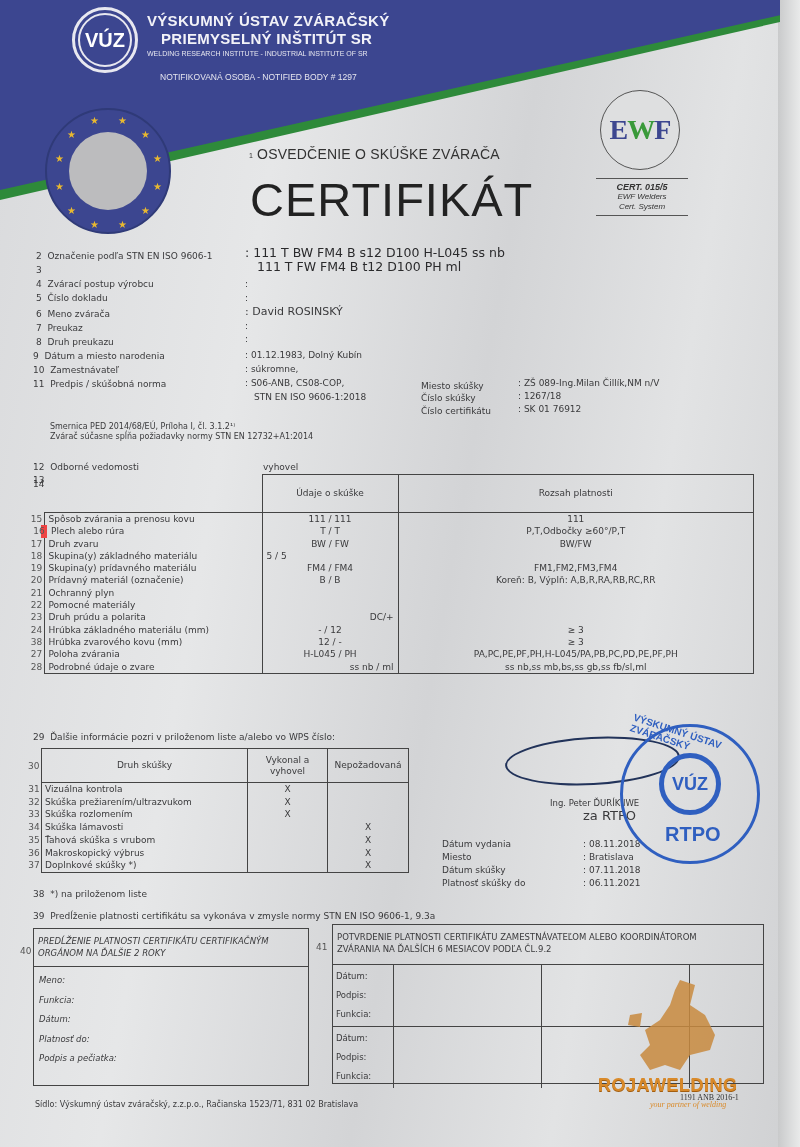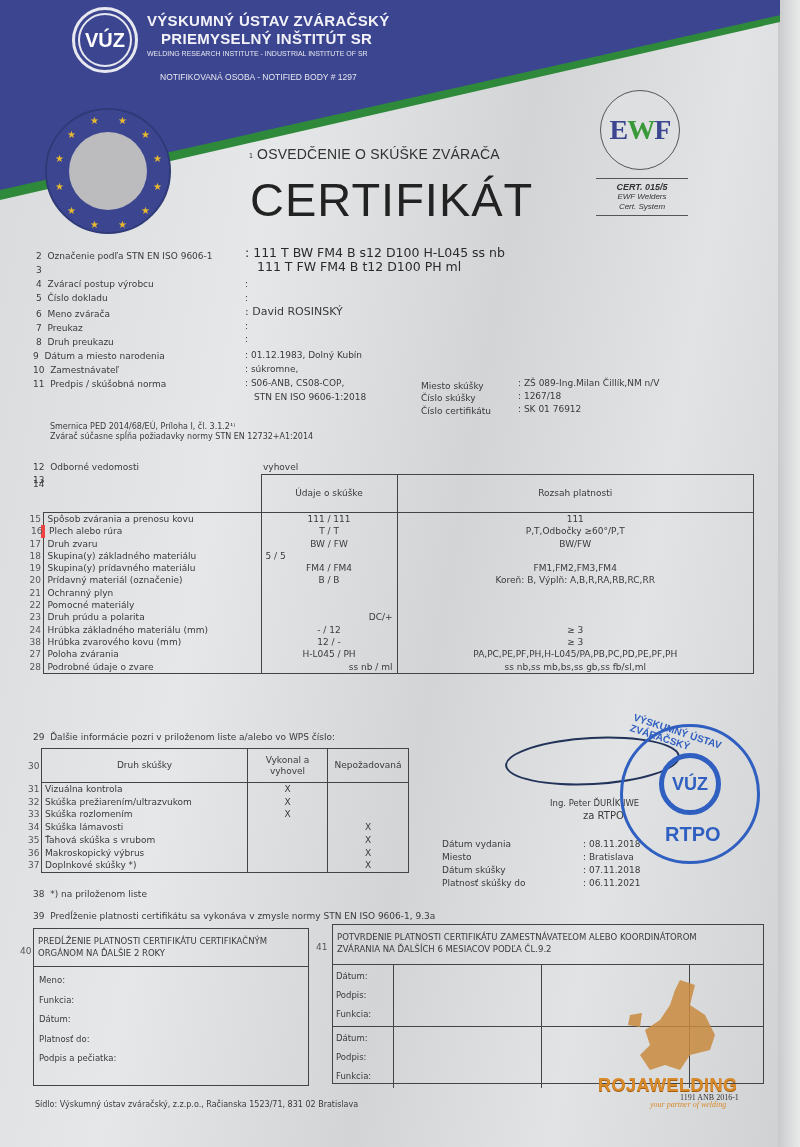--- a/index.html
+++ b/index.html
@@ -56,25 +56,25 @@
   .ewf-cert .c1 { font-size: 9px; font-weight:bold; }
   .ewf-cert .c2 { font-size: 8px; line-height:10px; }
   .small { font-size: 9px; line-height: 13px; color: #3a3a3c; font-family: "DejaVu Sans", sans-serif; }
   .lbl { position:absolute; left: 36px; font-size: 9px; }
   .val { position:absolute; left: 245px; font-size: 9px; }
   .big { font-size: 12.5px; color:#2a2a2c; }
   table { border-collapse: collapse; }
   .tbl14 { position:absolute; left:41px; top:474px; width:713px; font-size: 9px; }
   .tbl14 td { padding: 0 4px; height: 12.3px; line-height: 12.3px; white-space: nowrap; }
   .tbl14 .hdr td { height: 38px; text-align:center; }
-  .num { position:absolute; left:28px; width: 12px; text-align:left; font-size:9px; color:#555; }
+  .num { position:absolute; left:28px; width: 12px; text-align:center; font-size:9px; color:#555; }
   .bord { border: 1px solid #444; }
   .tbl30 { position:absolute; left:41px; top:748px; width:368px; font-size: 9px; }
   .tbl30 td { padding: 0 3px; height: 12.7px; line-height: 12.7px; white-space: nowrap; }
-  .box40 { position:absolute; left:33px; top:928px; width:276px; height:158px; border: 1px solid #444; }
+  .box40 { position:absolute; left:33px; top:928px; width:276px; height:158px; border: 1px solid #444; font-style: italic; }
   .box41 { position:absolute; left:332px; top:924px; width:432px; height:160px; border: 1px solid #444; }
   .stamp {
     position:absolute; left: 620px; top: 724px; width: 140px; height: 140px; border-radius:50%;
     border: 3px solid #2f5fc0; color:#2f5fc0;
   }
   .stamp-inner { position:absolute; left: 36px; top: 26px; width: 62px; height: 62px; border-radius:50%; border: 5px solid #2f5fc0; display:flex; align-items:center; justify-content:center; font-weight:bold; font-size:18px; font-family:"Liberation Sans",sans-serif; }
   .stamp-rtpo { position:absolute; left: 42px; top: 96px; font-size: 20px; font-weight:bold; font-family:"Liberation Sans",sans-serif; }
   .stamp-ring { position:absolute; left:6px; top:4px; font-size: 10px; font-weight:bold; font-family:"Liberation Sans",sans-serif; transform: rotate(18deg); }
   .signature { position:absolute; left:505px; top:737px; width:175px; height:48px; border: 2px solid #22335a; border-radius: 50%; transform: rotate(-3deg); }
   .watermark { position:absolute; left:598px; top:1075px; color:#d98a2a; font-weight:bold; font-size: 18px; font-family:"Liberation Sans", sans-serif; letter-spacing:0.5px; text-shadow: 0 1px 0 #a35e10; }
@@ -177,21 +177,21 @@
     <td class="bord">Rozsah platnosti</td>
   </tr>
   </tbody>
     <tbody id="main-rows">
       <tr>
         <td style="border-left:1px solid #444;position:relative"><span class="num" style="left:-14px;top:0;position:absolute">15</span><span>Spôsob zvárania a prenosu kovu</span></td>
         <td style="border-left:1px solid #444;border-right:1px solid #444;text-align:center">111 / 111</td>
         <td style="border-right:1px solid #444;text-align:center">111</td>
       </tr>
       <tr>
-        <td style="border-left:4px solid #ef4444;position:relative"><span class="num" style="left:-14px;top:0;position:absolute">16</span><span>Plech alebo rúra</span></td>
+        <td style="border-left:6px solid #ef4444;position:relative"><span class="num" style="left:-14px;top:0;position:absolute">16</span><span>Plech alebo rúra</span></td>
         <td style="border-left:1px solid #444;border-right:1px solid #444;text-align:center">T / T</td>
         <td style="border-right:1px solid #444;text-align:center">P,T,Odbočky ≥60°/P,T</td>
       </tr>
       <tr>
         <td style="border-left:1px solid #444;position:relative"><span class="num" style="left:-14px;top:0;position:absolute">17</span><span>Druh zvaru</span></td>
         <td style="border-left:1px solid #444;border-right:1px solid #444;text-align:center">BW / FW</td>
         <td style="border-right:1px solid #444;text-align:center">BW/FW</td>
       </tr>
       <tr>
         <td style="border-left:1px solid #444;position:relative"><span class="num" style="left:-14px;top:0;position:absolute">18</span><span>Skupina(y) základného materiálu</span></td>
@@ -292,21 +292,21 @@
         <td style="border-left:1px solid #444;border-right:1px solid #444;border-bottom:1px solid #444;position:relative"><span class="num" style="left:-14px;top:0;position:absolute">37</span><span>Doplnkové skúšky *)</span></td>
         <td style="border-right:1px solid #444;border-bottom:1px solid #444;text-align:center"></td>
         <td style="border-right:1px solid #444;border-bottom:1px solid #444;text-align:center">X</td>
       </tr>
     </tbody>
 </table>
 <div class="small abs" style="left:33px;top:888px"><span>38</span>&nbsp; <span>*) na priloženom liste</span></div>
 
 <div class="signature"></div>
 <div class="small abs" style="left:550px;top:797px;font-size:8.5px">Ing. Peter ĎURÍK IWE</div>
-<div class="small abs" style="left:583px;top:809px;font-size:10px">za RTPO</div>
+<div class="small abs" style="left:583px;top:809px;font-size:13px">za RTPO</div>
 
 <div class="small">
   <div class="abs" style="left:442px;top:838px">Dátum vydania</div>
   <div class="abs" style="left:583px;top:838px">: <span>08.11.2018</span></div>
   <div class="abs" style="left:442px;top:851px">Miesto</div>
   <div class="abs" style="left:583px;top:851px">: <span>Bratislava</span></div>
   <div class="abs" style="left:442px;top:864px">Dátum skúšky</div>
   <div class="abs" style="left:583px;top:864px">: <span>07.11.2018</span></div>
   <div class="abs" style="left:442px;top:877px">Platnosť skúšky do</div>
   <div class="abs" style="left:583px;top:877px">: <span>06.11.2021</span></div>

